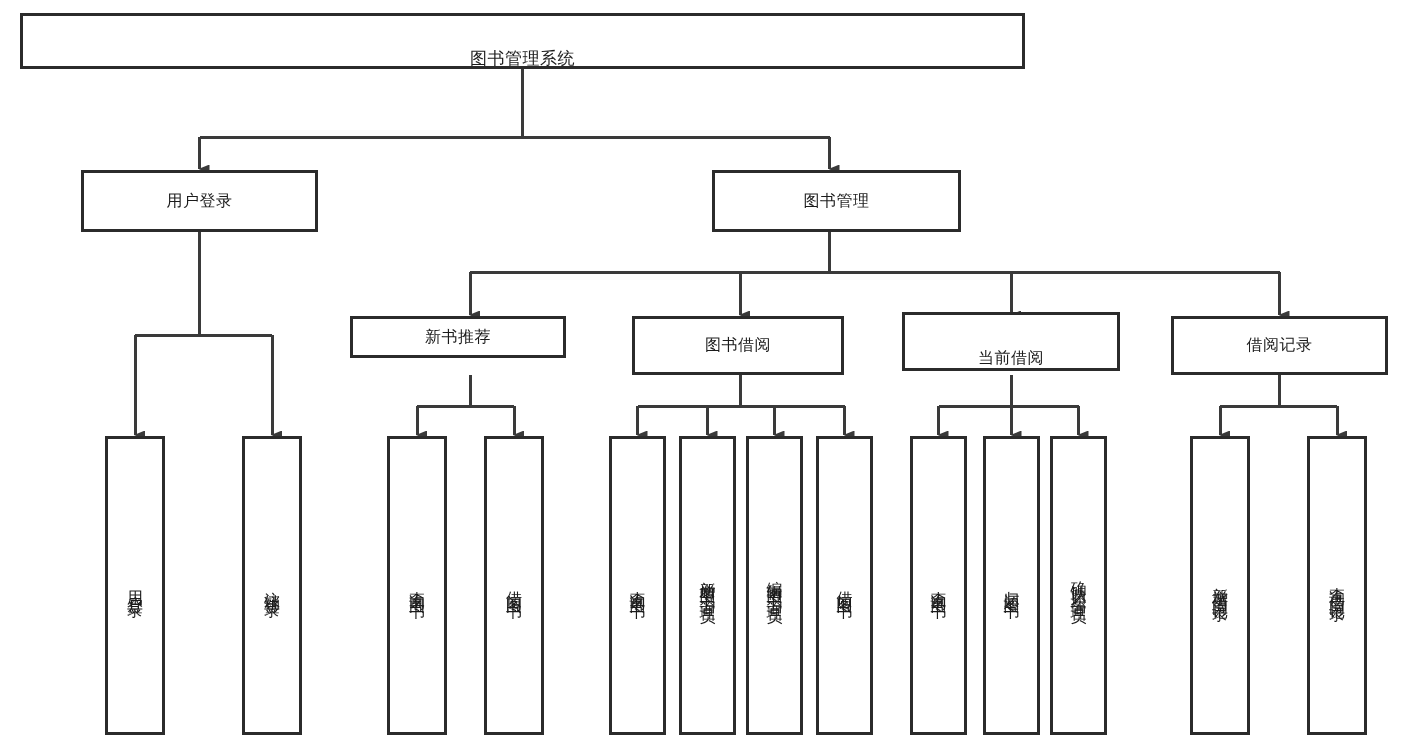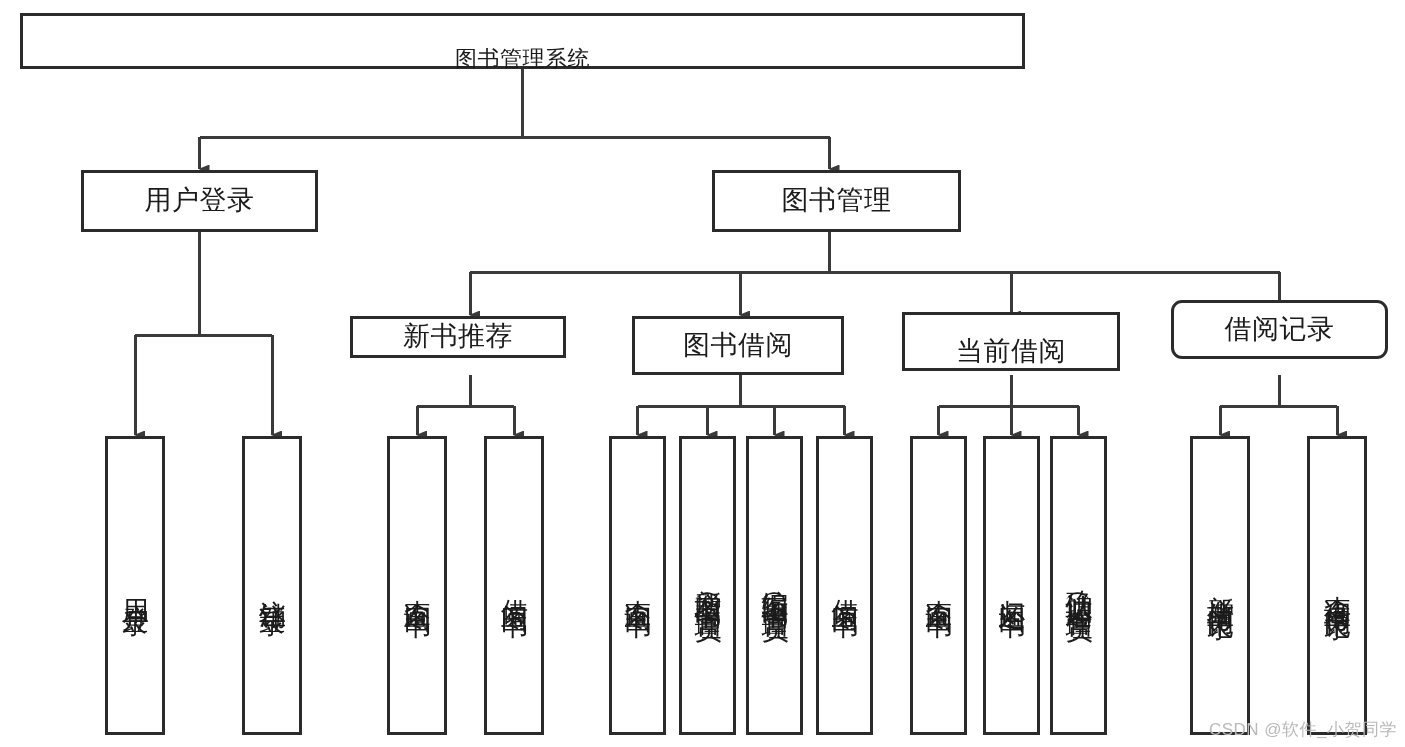--- a/index.html
+++ b/index.html
@@ -30,34 +30,34 @@
     box-sizing: border-box;
     background: #ffffff;
     border: 3px solid #2b2b2b;
     display: flex;
     align-items: center;
     justify-content: center;
     z-index: 2;
   }
   .node .label {
     color: #1b1b1b;
-    font-size: 27px;
+    font-size: 16px;
     line-height: 1.18;
     letter-spacing: 0.5px;
     text-align: center;
     white-space: nowrap;
   }
   .node.vertical .label {
     writing-mode: vertical-rl;
     text-orientation: upright;
     letter-spacing: 4px;
     line-height: 1;
     white-space: nowrap;
   }
-  .node.root .label { font-size: 22px; margin-top: 36px; }
+  .node.root .label { font-size: 17px; margin-top: 36px; }
   .watermark {
     position: absolute;
     right: 8px;
     bottom: 6px;
     color: #b9b9b9;
     font-size: 17px;
     letter-spacing: 0.5px;
     z-index: 3;
     white-space: nowrap;
     font-family: "Liberation Sans", "DejaVu Sans", sans-serif;
@@ -122,21 +122,21 @@
       </div>
       <div class="node" style="left: 350px; top: 316px; width: 216px; height: 42px;">
         <span class="label">新书推荐</span>
       </div>
       <div class="node" style="left: 632px; top: 316px; width: 212px; height: 59px;">
         <span class="label">图书借阅</span>
       </div>
       <div class="node" style="left: 902px; top: 312px; width: 218px; height: 59px; align-items: flex-end;">
         <span class="label">当前借阅</span>
       </div>
-      <div class="node" style="left: 1171px; top: 300px; width: 217px; height: 59px; border-radius: 11px;">
+      <div class="node" style="left: 1171px; top: 316px; width: 217px; height: 59px;">
         <span class="label">借阅记录</span>
       </div>
       <div class="node vertical" style="left: 105px; top: 436px; width: 60px; height: 299px;">
         <span class="label">用户登录</span>
       </div>
       <div class="node vertical" style="left: 242px; top: 436px; width: 60px; height: 299px;">
         <span class="label">注销登录</span>
       </div>
       <div class="node vertical" style="left: 387px; top: 436px; width: 60px; height: 299px;">
         <span class="label">查询图书</span>
@@ -166,14 +166,13 @@
         <span class="label">确认归还（管理员）</span>
       </div>
       <div class="node vertical" style="left: 1190px; top: 436px; width: 60px; height: 299px;">
         <span class="label">新增借阅记录</span>
       </div>
       <div class="node vertical" style="left: 1307px; top: 436px; width: 60px; height: 299px;">
         <span class="label">查询借阅记录</span>
       </div>
     </div>
 
-  <div class="watermark">CSDN @软件_小贺同学</div>
 </div>
 
 </body></html>

